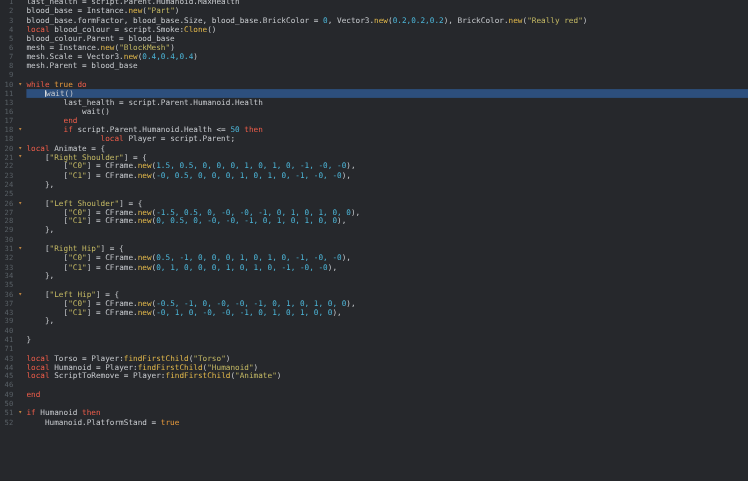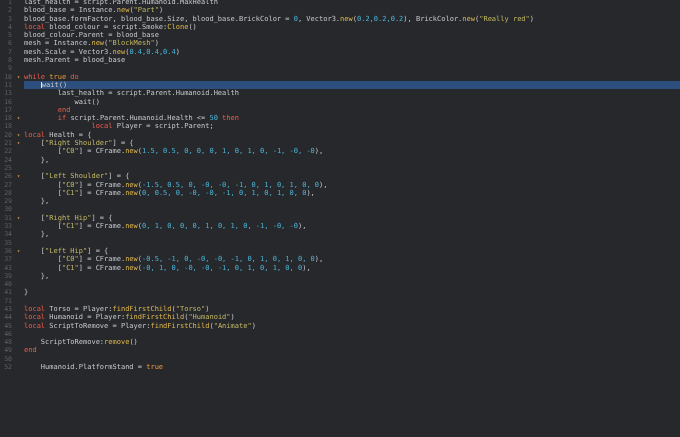--- a/index.html
+++ b/index.html
@@ -125,33 +125,38 @@
         <span class="code"><span class="t-p">        </span><span class="t-k">if </span><span class="t-p">script.Parent.Humanoid.Health &lt;= </span><span class="t-n">50</span><span class="t-k"> then</span></span>
       </div>
       <div class="line">
         <span class="gutter">18</span>
         <span class="fold"></span>
         <span class="code"><span class="t-p">                </span><span class="t-k">local </span><span class="t-p">Player = script.Parent;</span></span>
       </div>
       <div class="line">
         <span class="gutter">20</span>
         <span class="fold">▾</span>
-        <span class="code"><span class="t-k">local </span><span class="t-p">Health = {</span></span>
+        <span class="code"><span class="t-k">local </span><span class="t-p">Animate = {</span></span>
       </div>
       <div class="line">
         <span class="gutter">21</span>
         <span class="fold">▾</span>
         <span class="code"><span class="t-p">    </span><span class="t-p">[</span><span class="t-s">"Right Shoulder"</span><span class="t-p">] = {</span></span>
       </div>
       <div class="line">
         <span class="gutter">22</span>
         <span class="fold"></span>
         <span class="code"><span class="t-p">        </span><span class="t-p">[</span><span class="t-s">"C0"</span><span class="t-p">] = CFrame.</span><span class="t-f">new</span><span class="t-p">(</span><span class="t-n">1.5, 0.5, 0, 0, 0, 1, 0, 1, 0, -1, -0, -0</span><span class="t-p">),</span></span>
       </div>
       <div class="line">
+        <span class="gutter">23</span>
+        <span class="fold"></span>
+        <span class="code"><span class="t-p">        </span><span class="t-p">[</span><span class="t-s">"C1"</span><span class="t-p">] = CFrame.</span><span class="t-f">new</span><span class="t-p">(</span><span class="t-n">-0, 0.5, 0, 0, 0, 1, 0, 1, 0, -1, -0, -0</span><span class="t-p">),</span></span>
+      </div>
+      <div class="line">
         <span class="gutter">24</span>
         <span class="fold"></span>
         <span class="code"><span class="t-p">    </span><span class="t-p">},</span></span>
       </div>
       <div class="line">
         <span class="gutter">25</span>
         <span class="fold"></span>
         <span class="code"></span>
       </div>
       <div class="line">
@@ -178,20 +183,25 @@
         <span class="gutter">30</span>
         <span class="fold"></span>
         <span class="code"></span>
       </div>
       <div class="line">
         <span class="gutter">31</span>
         <span class="fold">▾</span>
         <span class="code"><span class="t-p">    </span><span class="t-p">[</span><span class="t-s">"Right Hip"</span><span class="t-p">] = {</span></span>
       </div>
       <div class="line">
+        <span class="gutter">32</span>
+        <span class="fold"></span>
+        <span class="code"><span class="t-p">        </span><span class="t-p">[</span><span class="t-s">"C0"</span><span class="t-p">] = CFrame.</span><span class="t-f">new</span><span class="t-p">(</span><span class="t-n">0.5, -1, 0, 0, 0, 1, 0, 1, 0, -1, -0, -0</span><span class="t-p">),</span></span>
+      </div>
+      <div class="line">
         <span class="gutter">33</span>
         <span class="fold"></span>
         <span class="code"><span class="t-p">        </span><span class="t-p">[</span><span class="t-s">"C1"</span><span class="t-p">] = CFrame.</span><span class="t-f">new</span><span class="t-p">(</span><span class="t-n">0, 1, 0, 0, 0, 1, 0, 1, 0, -1, -0, -0</span><span class="t-p">),</span></span>
       </div>
       <div class="line">
         <span class="gutter">34</span>
         <span class="fold"></span>
         <span class="code"><span class="t-p">    </span><span class="t-p">},</span></span>
       </div>
       <div class="line">
@@ -248,33 +258,33 @@
         <span class="gutter">45</span>
         <span class="fold"></span>
         <span class="code"><span class="t-k">local </span><span class="t-p">ScriptToRemove = Player:</span><span class="t-f">findFirstChild</span><span class="t-p">(</span><span class="t-s">"Animate"</span><span class="t-p">)</span></span>
       </div>
       <div class="line">
         <span class="gutter">46</span>
         <span class="fold"></span>
         <span class="code"></span>
       </div>
       <div class="line">
-        <span class="gutter">48</span>
-        <span class="fold"></span>
-        <span class="code"><span class="t-p">    </span><span class="t-p">ScriptToRemove:</span><span class="t-f">remove</span><span class="t-p">()</span></span>
-      </div>
-      <div class="line">
         <span class="gutter">49</span>
         <span class="fold"></span>
         <span class="code"><span class="t-k">end</span></span>
       </div>
       <div class="line">
         <span class="gutter">50</span>
         <span class="fold"></span>
         <span class="code"></span>
+      </div>
+      <div class="line">
+        <span class="gutter">51</span>
+        <span class="fold">▾</span>
+        <span class="code"><span class="t-k">if </span><span class="t-p">Humanoid </span><span class="t-k">then</span></span>
       </div>
       <div class="line">
         <span class="gutter">52</span>
         <span class="fold"></span>
         <span class="code"><span class="t-p">    </span><span class="t-p">Humanoid.PlatformStand = </span><span class="t-b">true</span></span>
       </div>
     </div>
 </div>
 
 </body></html>

